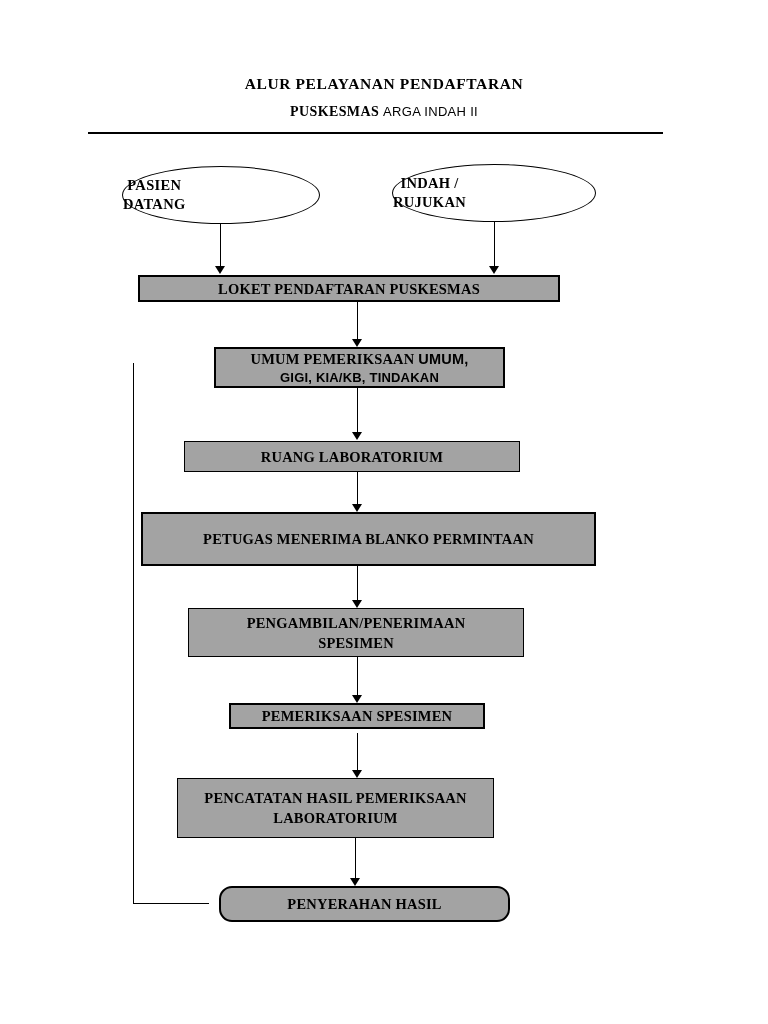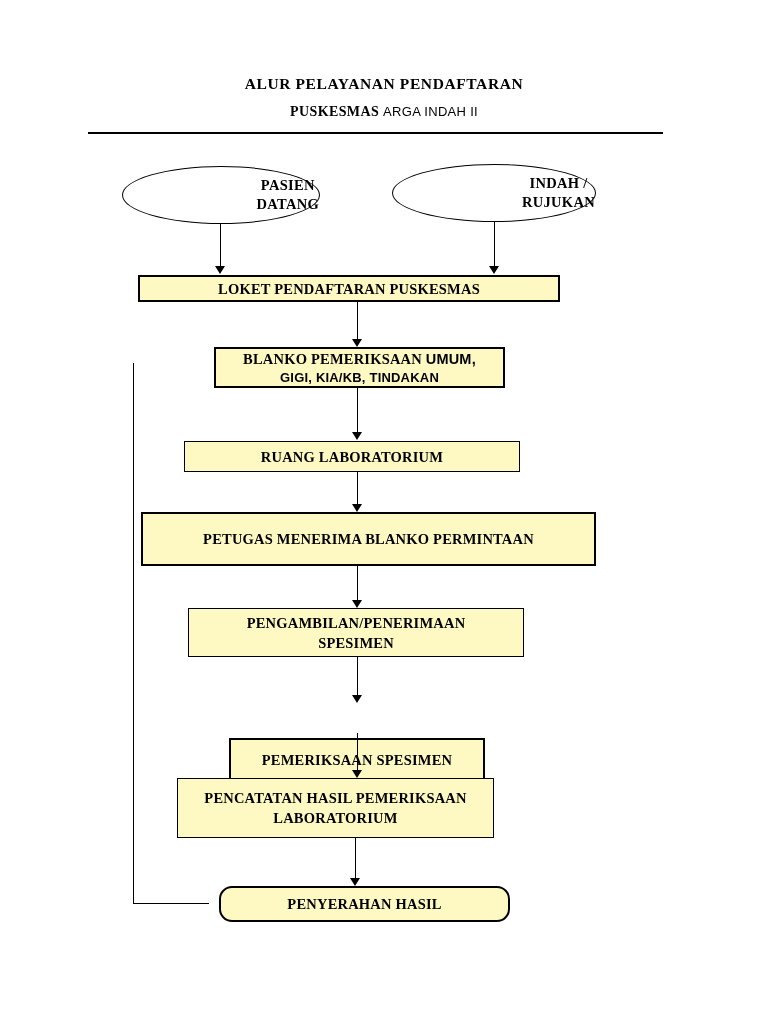--- a/index.html
+++ b/index.html
@@ -60,39 +60,39 @@
     border-top: 2.5px solid #000;
   }
 
   
   .ellipse {
     position: absolute;
     border: 1.5px solid #000;
     border-radius: 50%;
     display: flex;
     align-items: center;
-    justify-content: flex-end;
+    justify-content: flex-start;
     text-align: center;
     box-sizing: border-box;
     font-family: "Liberation Serif", serif;
     font-weight: bold;
     font-size: 14.5px;
     line-height: 19px;
     letter-spacing: 0.3px;
     background: #fff;
   }
   .box {
     position: absolute;
     border: 1.5px solid #000;
     box-sizing: border-box;
     display: flex;
     align-items: center;
     justify-content: center;
     text-align: center;
-    background: #fef9c3;
+    background: #a3a3a3;
     font-family: "Liberation Serif", serif;
     font-weight: bold;
     font-size: 14.5px;
     line-height: 20px;
     letter-spacing: 0.2px;
   }
   .box.heavy { border-width: 2px; }
   .box .inner { width: 100%; padding: 0 6px; box-sizing: border-box; }
   .sans { font-family: "Liberation Sans", sans-serif; font-weight: bold; }
   .line2-sans {
@@ -158,21 +158,21 @@
 
   <div class="box heavy" style="left:138px; top:275px; width:422px; height:27px;">
     <div class="inner">LOKET PENDAFTARAN PUSKESMAS</div>
   </div>
 
   <div class="vline" style="left:357px; top:302px; height:38px;"></div>
   <div class="arrowhead" style="left:352px; top:339px;"></div>
 
   <div class="box heavy" style="left:214px; top:347px; width:291px; height:41px;">
     <div class="inner">
-      <span>BLANKO PEMERIKSAAN </span><span class="sans">UMUM,</span>
+      <span>UMUM PEMERIKSAAN </span><span class="sans">UMUM,</span>
       <span class="line2-sans">GIGI, KIA/KB, TINDAKAN</span>
     </div>
   </div>
 
   <div class="vline" style="left:357px; top:388px; height:45px;"></div>
   <div class="arrowhead" style="left:352px; top:432px;"></div>
 
   <div class="box" style="left:184px; top:441px; width:336px; height:31px;">
     <div class="inner">RUANG LABORATORIUM</div>
   </div>
@@ -192,21 +192,21 @@
   <div class="box" style="left:188px; top:608px; width:336px; height:49px;text-align:center;">
     <div class="inner">
       <div>PENGAMBILAN/PENERIMAAN</div>
       <div>SPESIMEN</div>
     </div>
   </div>
 
   <div class="vline" style="left:357px; top:657px; height:40px;"></div>
   <div class="arrowhead" style="left:352px; top:695px;"></div>
 
-  <div class="box heavy" style="left:229px; top:738px; width:256px; height:44px;">
+  <div class="box heavy" style="left:229px; top:703px; width:256px; height:26px;">
     <div class="inner">PEMERIKSAAN SPESIMEN</div>
   </div>
 
   <div class="vline" style="left:357px; top:733px; height:39px;"></div>
   <div class="arrowhead" style="left:352px; top:770px;"></div>
 
   <div class="box" style="left:177px; top:778px; width:317px; height:60px;">
     <div class="inner">
       <div>PENCATATAN HASIL PEMERIKSAAN</div>
       <div>LABORATORIUM</div>

